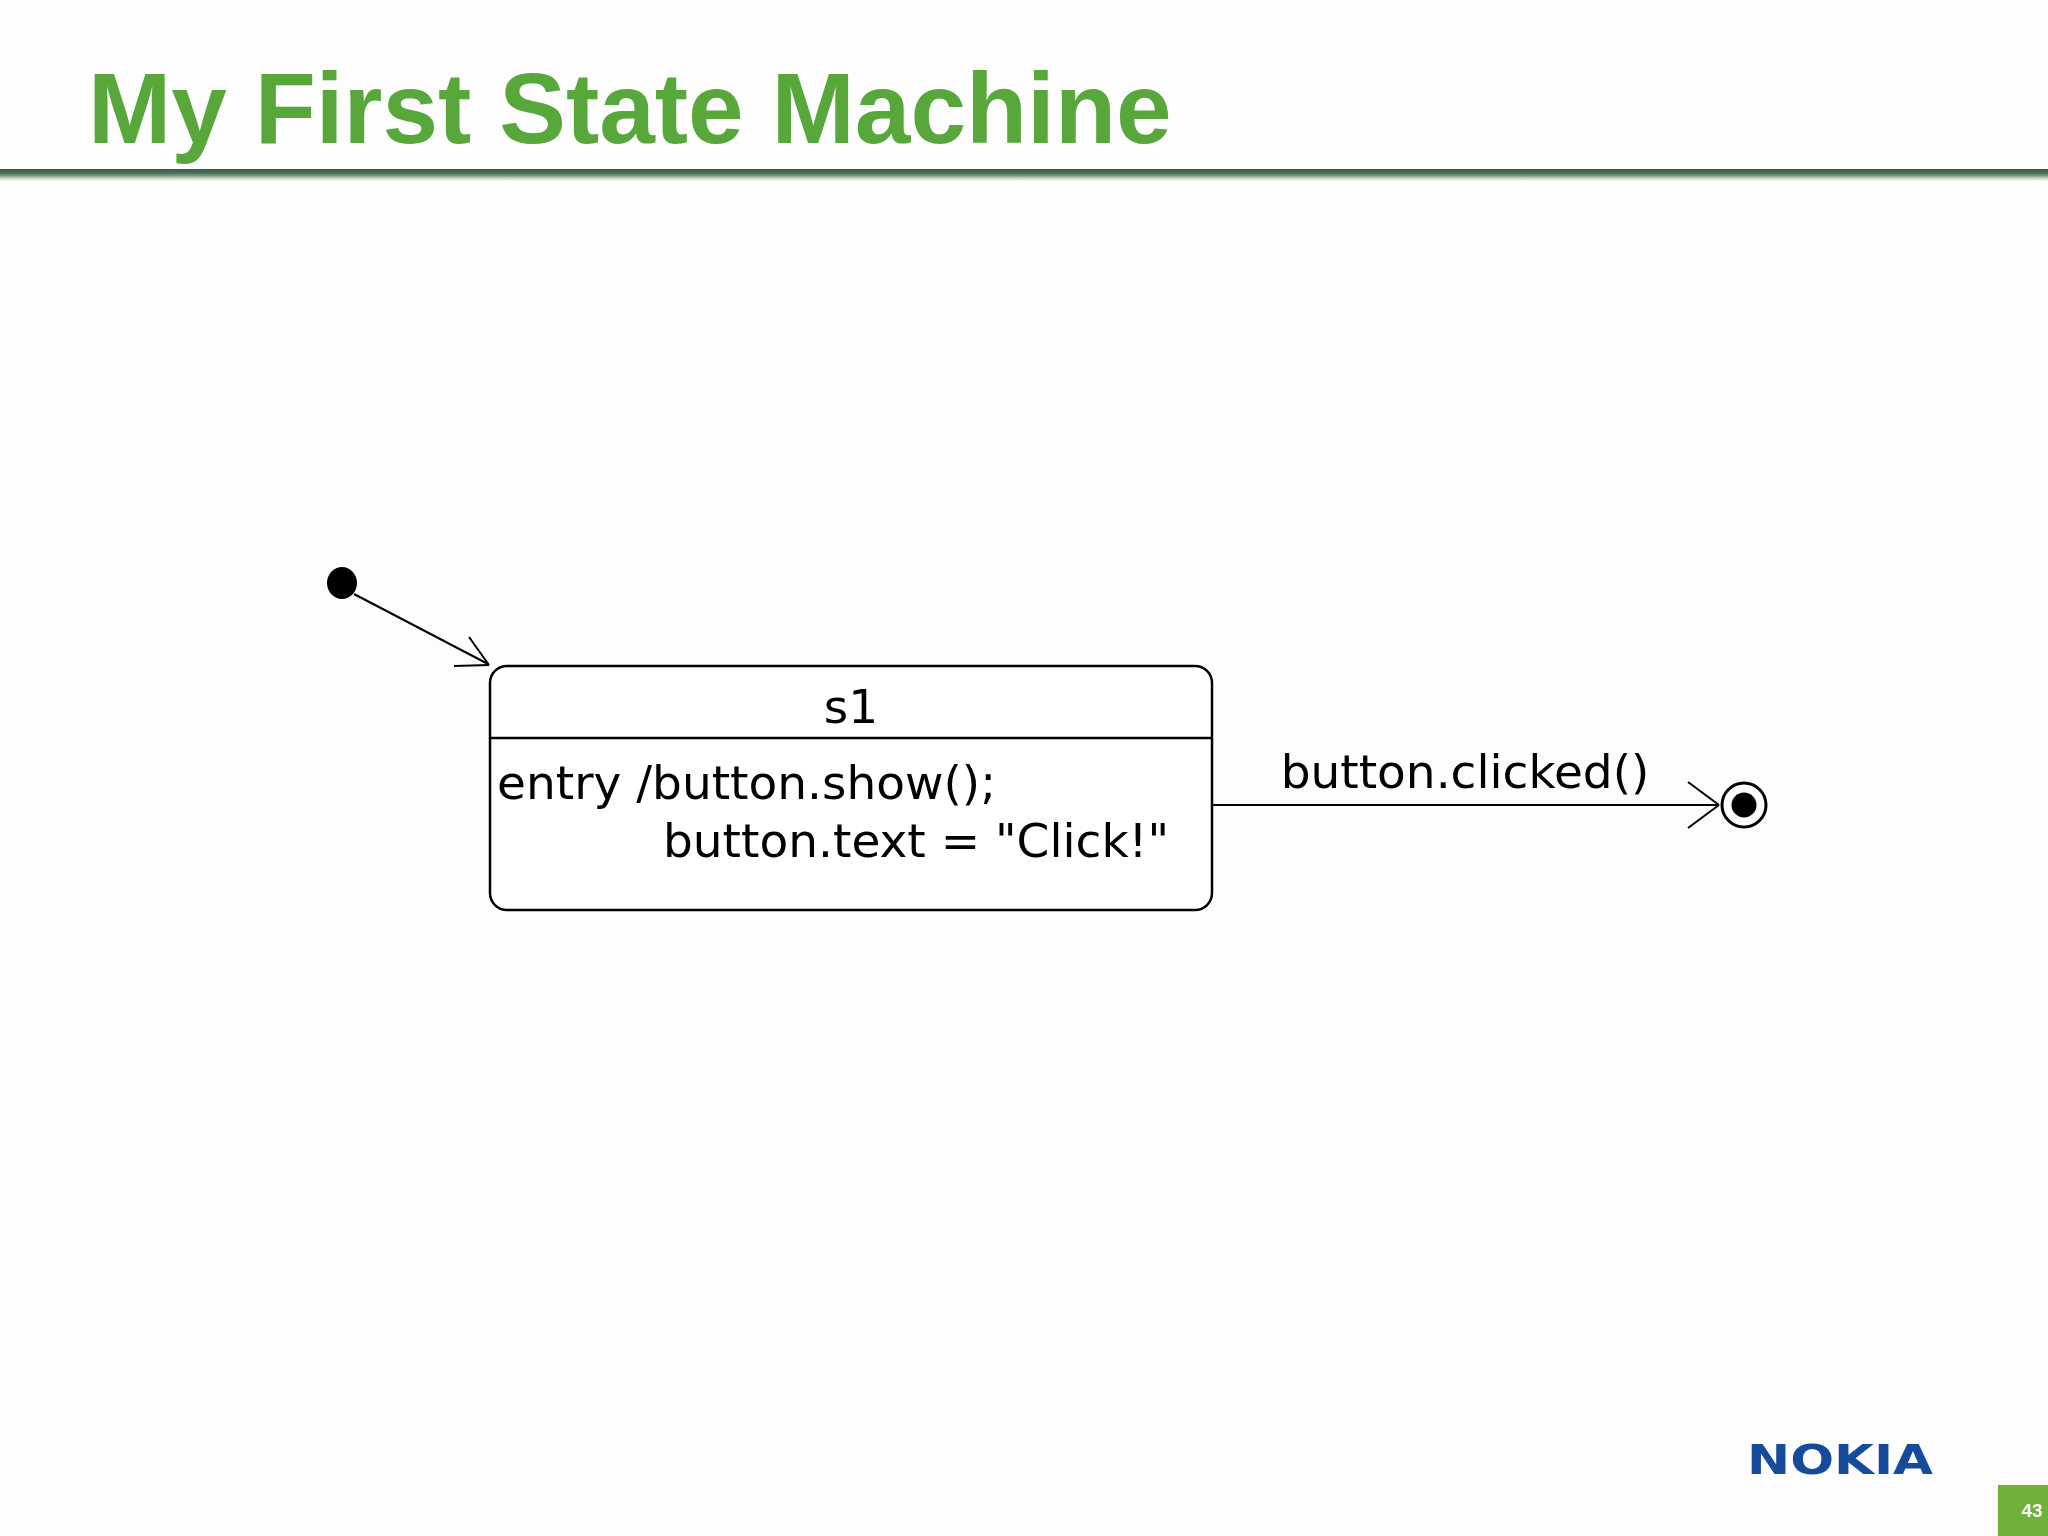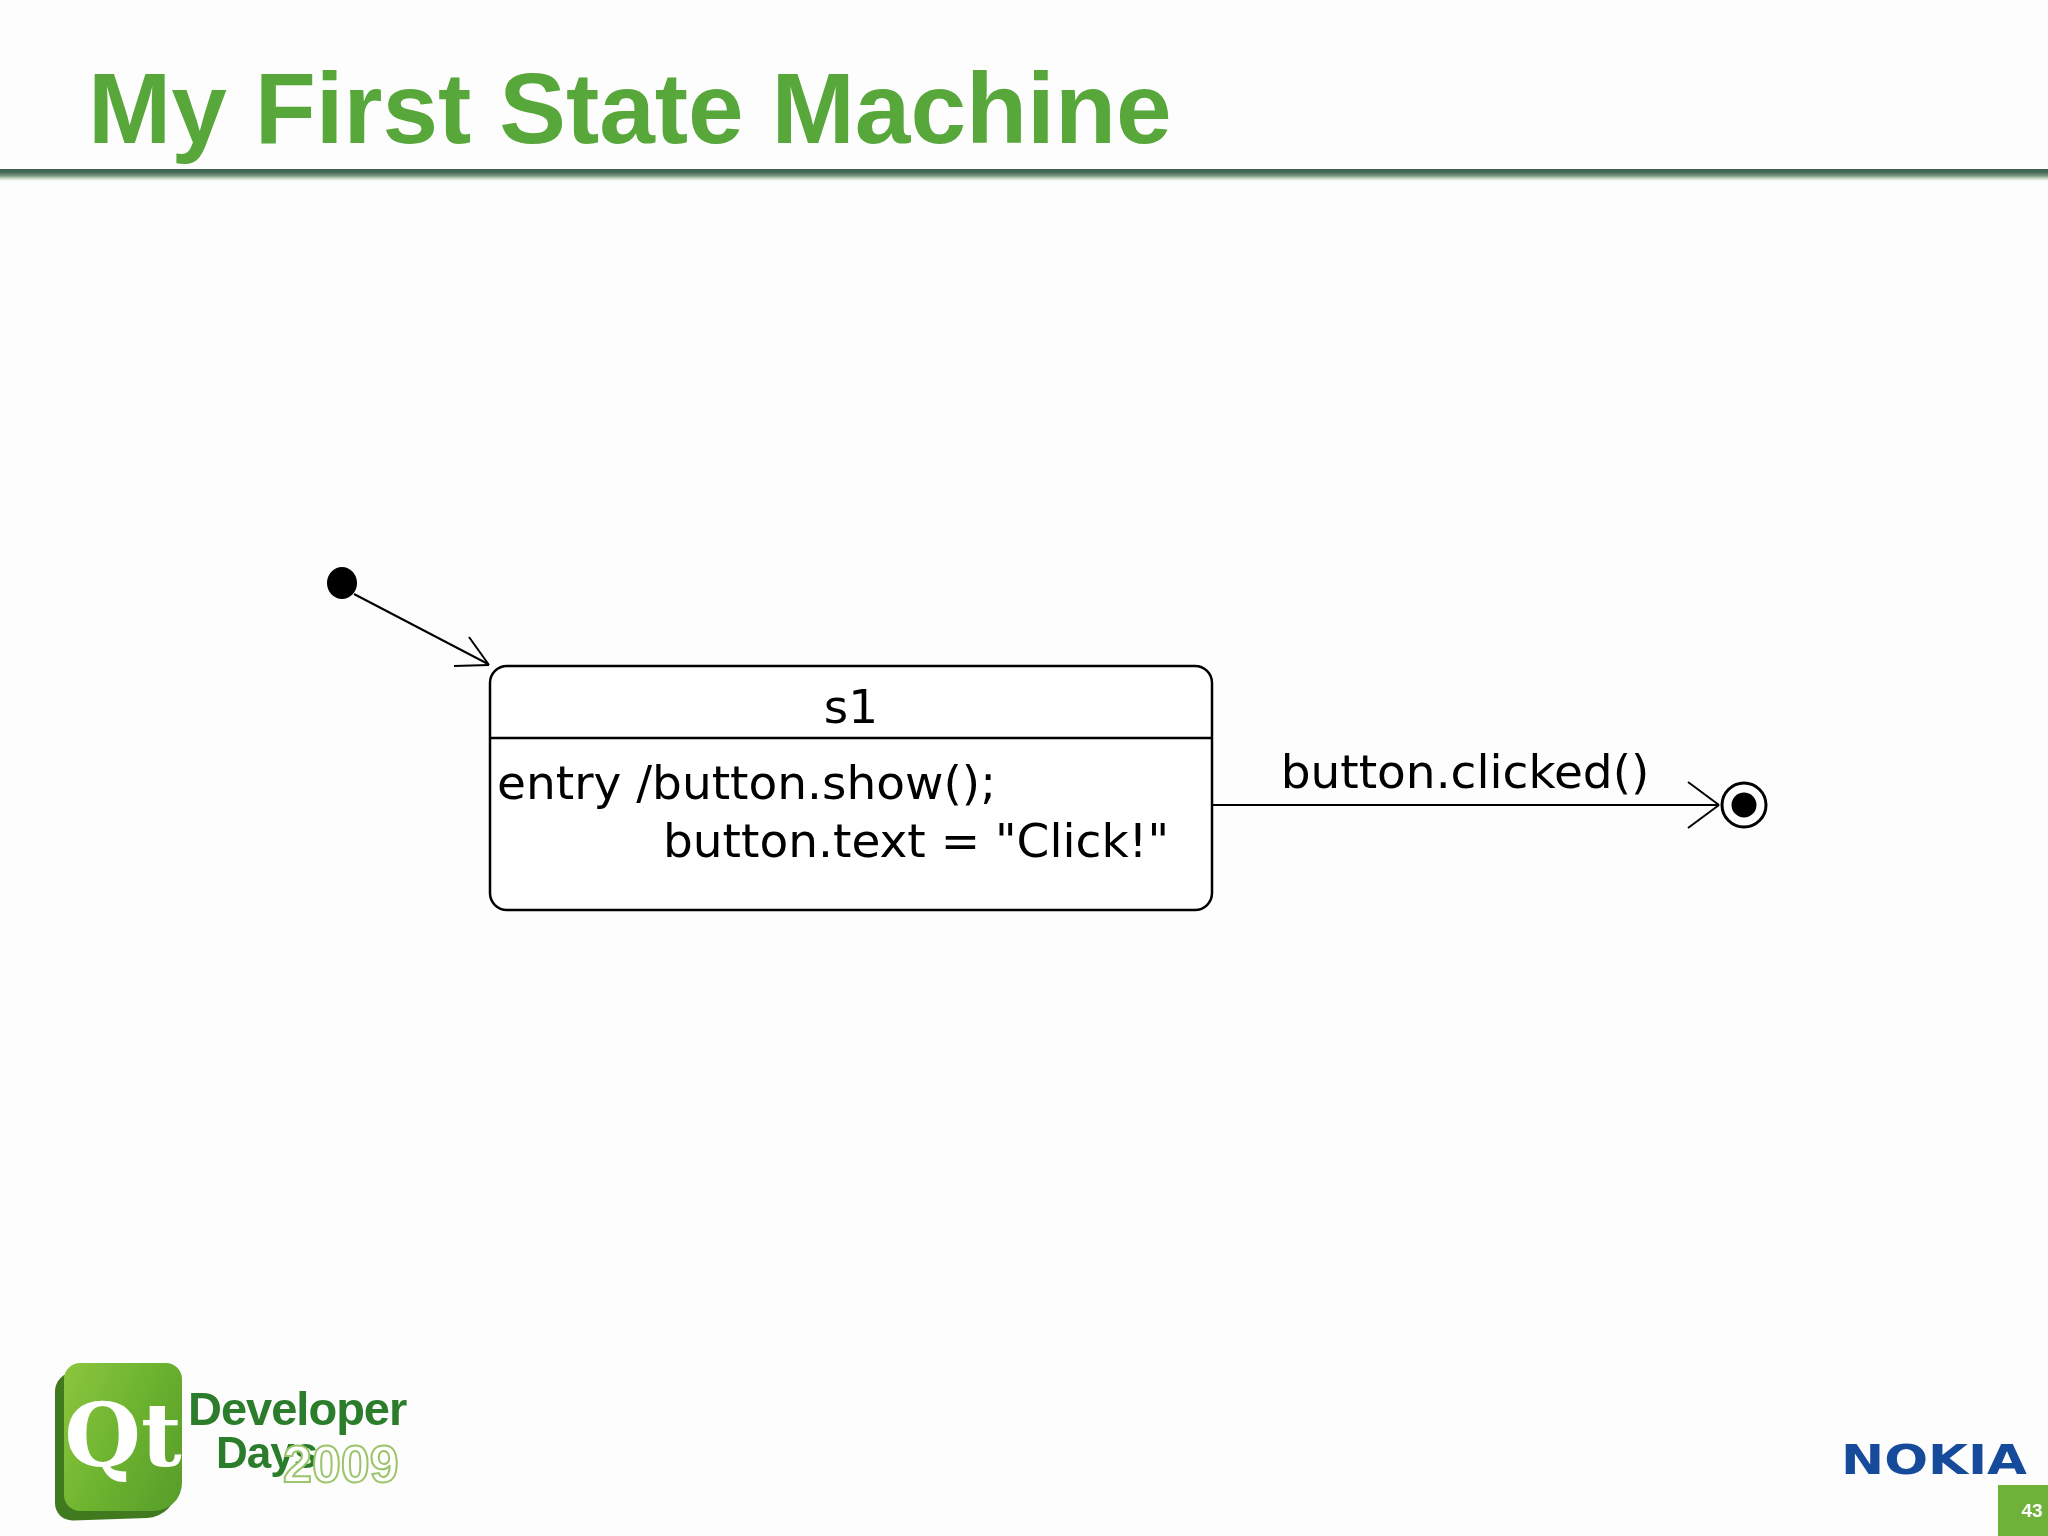--- a/index.html
+++ b/index.html
@@ -75,21 +75,21 @@
   }
   .qt-event-year {
     position: absolute; left: 228px; top: 79px;
     font-size: 52px; font-weight: bold;
     color: #ffffff;
     -webkit-text-stroke: 2px #9cc46a;
     white-space: nowrap;
   }
 
   
-  .nokia-logo { position: absolute; left: 1841px; top: 1438px; }
+  .nokia-logo { position: absolute; left: 1747px; top: 1438px; }
   .page-badge {
     position: absolute; left: 1998px; top: 1485px;
     width: 68px; height: 51px;
     background: #6fb23a;
     color: #ffffff;
     font-size: 19px; font-weight: bold;
     display: flex; align-items: center; justify-content: center; text-align: center;
   }
 </style>
 </head>
@@ -120,29 +120,20 @@
       <line x1="1213" y1="805" x2="1719" y2="805"></line>
       <line x1="1688" y1="782" x2="1719" y2="805"></line>
       <line x1="1688" y1="828" x2="1719" y2="805"></line>
     </g>
     <text x="1465" y="788" text-anchor="middle" class="dia-label">button.clicked()</text>
 
     <circle cx="1744" cy="805" r="22" fill="#ffffff" stroke="#000" stroke-width="3"></circle>
     <circle cx="1744" cy="805" r="12.5" fill="#000"></circle>
   </svg>
 
-  <div class="qt-logo">
-    <div class="qt-cube-back"></div>
-    <div class="qt-cube-face">
-      <span class="qt-glyph">Qt</span>
-    </div>
-    <div class="qt-event-line1">Developer</div>
-    <div class="qt-event-line2">Days</div>
-    <div class="qt-event-year">2009</div>
-  </div>
 
   <div class="nokia-logo">
     <svg width="200" height="44" viewBox="0 0 200 44">
       <text x="0" y="36" textLength="186" lengthAdjust="spacingAndGlyphs" font-family="DejaVu Sans, sans-serif" font-weight="bold" font-size="40" fill="#164a9b">NOKIA</text>
     </svg>
   </div>
 
   <div class="page-badge">
     <span>43</span>
   </div>

